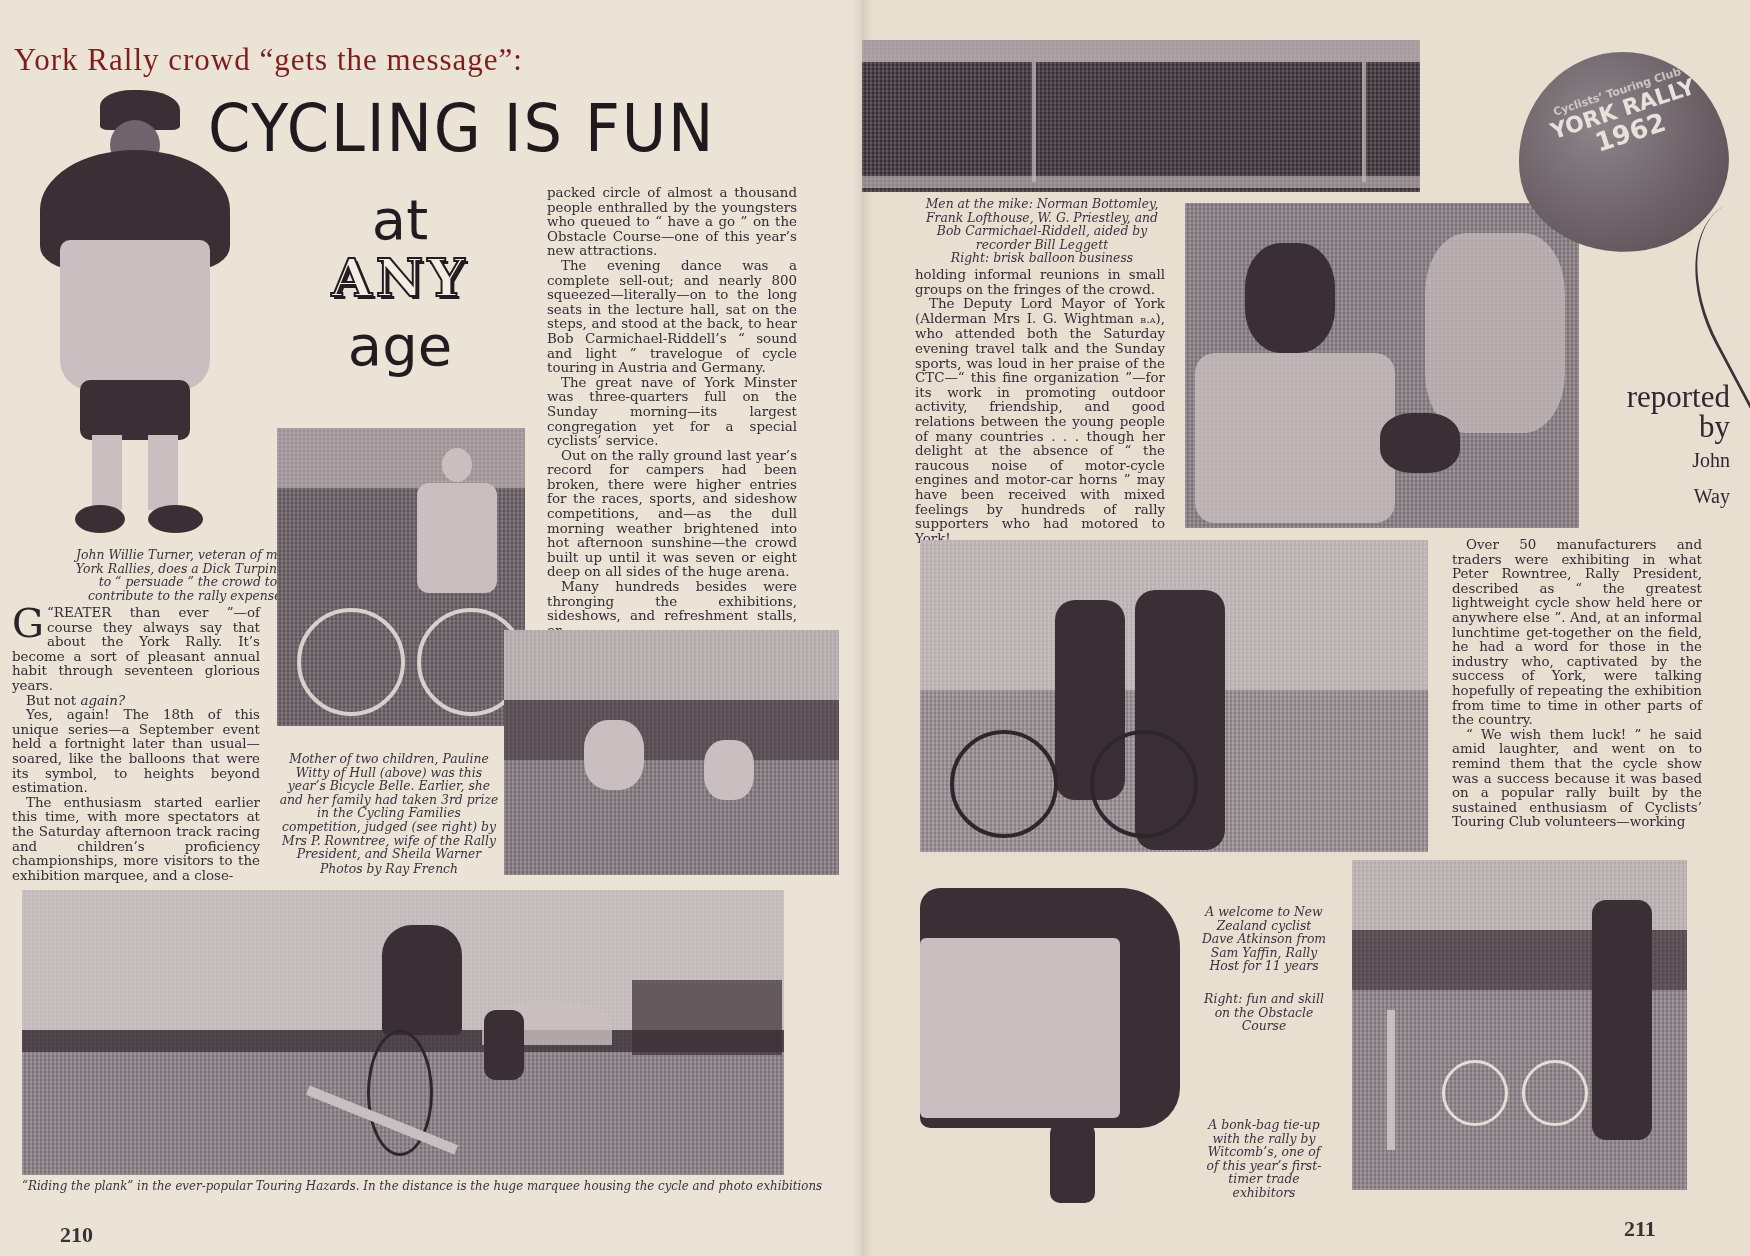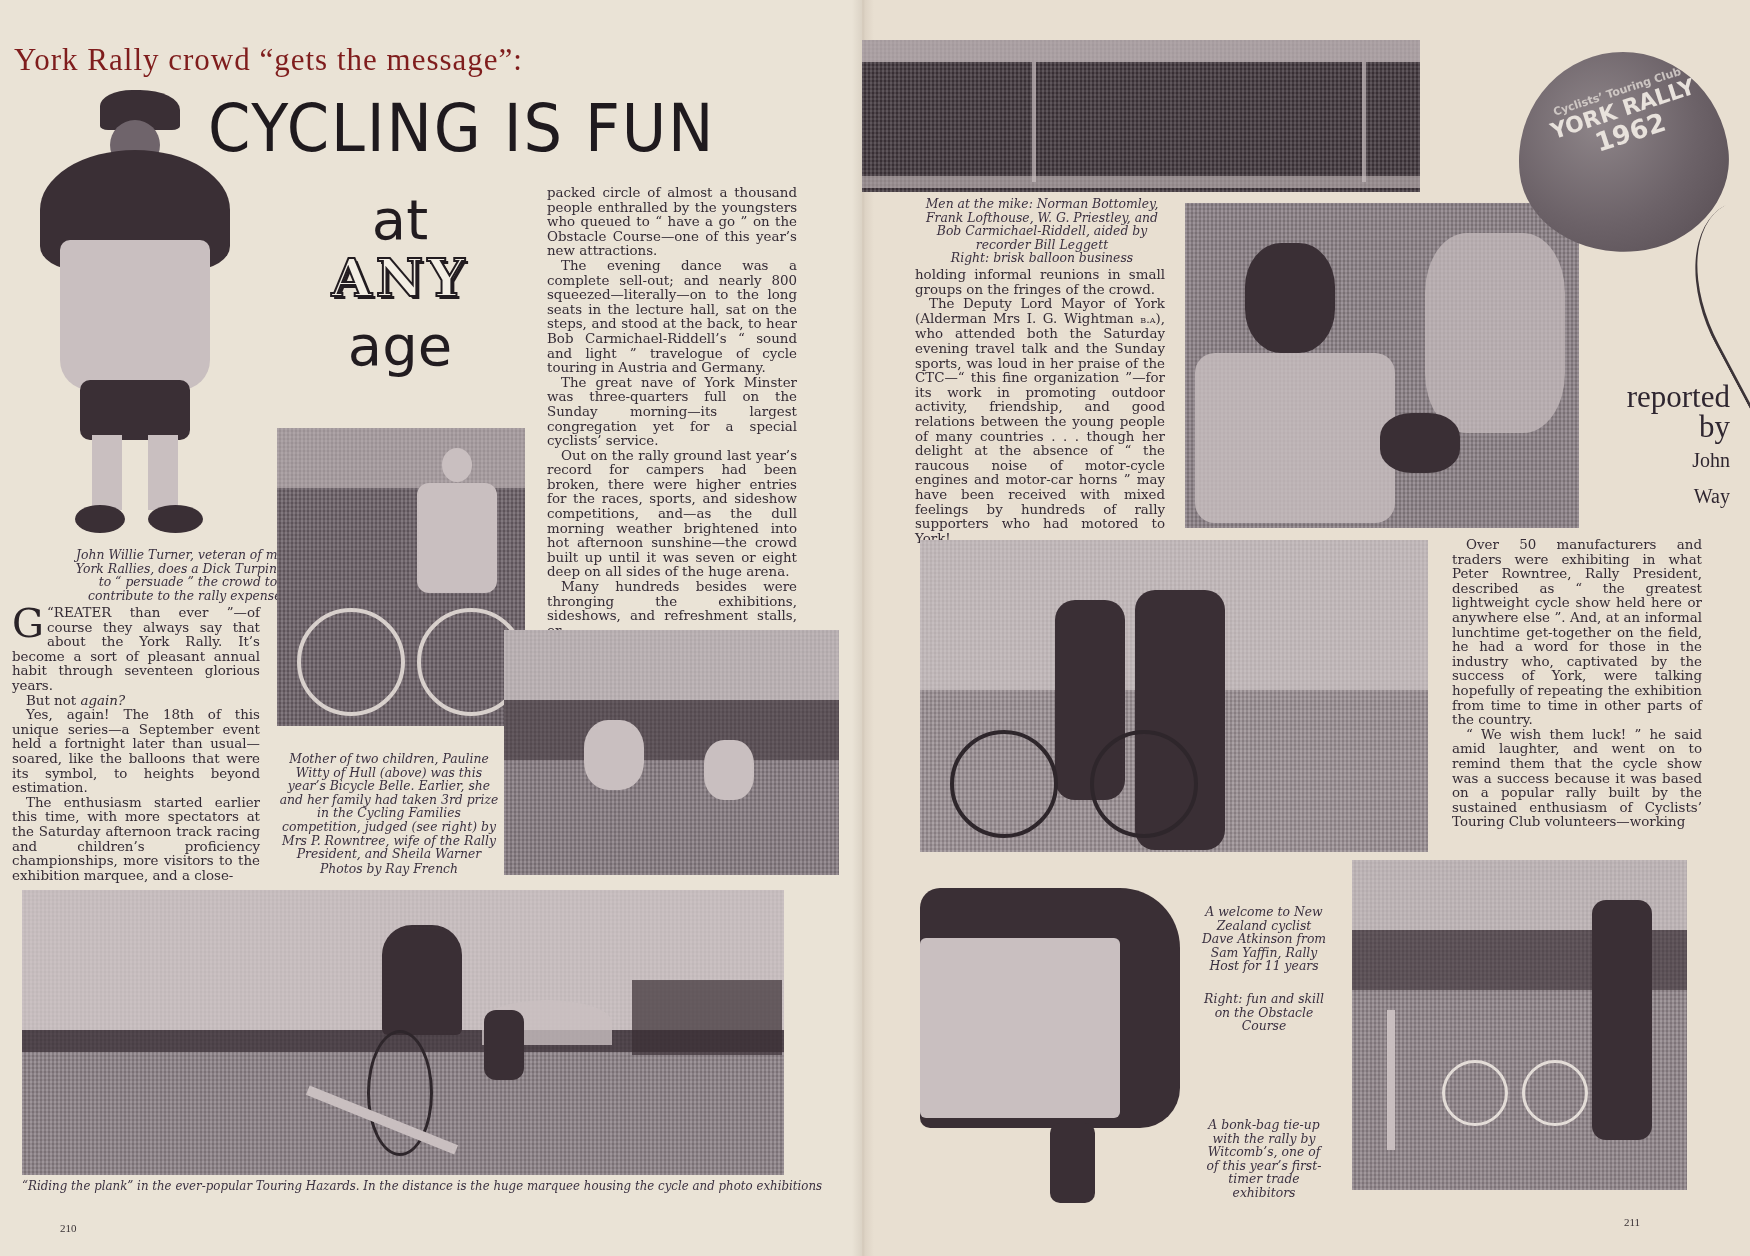--- a/index.html
+++ b/index.html
@@ -52,21 +52,21 @@
   .balloon-text { position: absolute; left: 1540px; top: 85px; width: 170px; text-align: center; transform: rotate(-18deg); color: #e8e2dc; font-family: "DejaVu Sans", sans-serif; font-weight: 700; line-height: 1.05; }
   .balloon-text .l1 { font-size: 11px; opacity: .75; }
   .balloon-text .l2 { font-size: 22px; }
   .balloon-text .l3 { font-size: 26px; }
   .balloon-string { position: absolute; left: 1660px; top: 240px; width: 120px; height: 200px; border-left: 3px solid #3c3438; border-radius: 60% 0 0 0; transform: rotate(-28deg); transform-origin: top left; }
 
   .byline { left: 1600px; top: 382px; width: 130px; text-align: right; font-family: "Liberation Serif", serif; color: #2f2630; }
   .byline .a { font-size: 31px; line-height: 30px; }
   .byline .b { font-size: 20px; line-height: 36px; }
 
-  .pagenum { font-family: "Liberation Serif", serif; font-size: 11px; color: #3a3336; }
+  .pagenum { font-family: "Liberation Serif", serif; font-size: 22px; color: #3a3336; font-weight: bold; }
 </style>
 </head>
 <body>
 
 <div class="spread">
   <div class="page-left"></div>
   <div class="page-right"></div>
   <div class="gutter"></div>
 
   <div class="abs kicker">York Rally crowd “gets the message”:</div>

